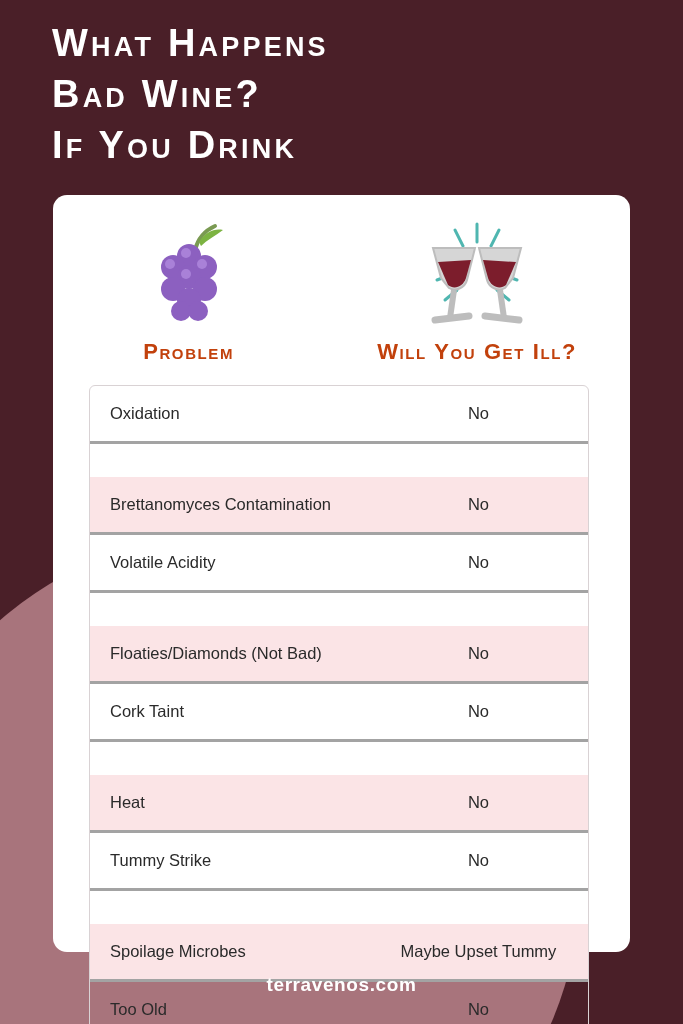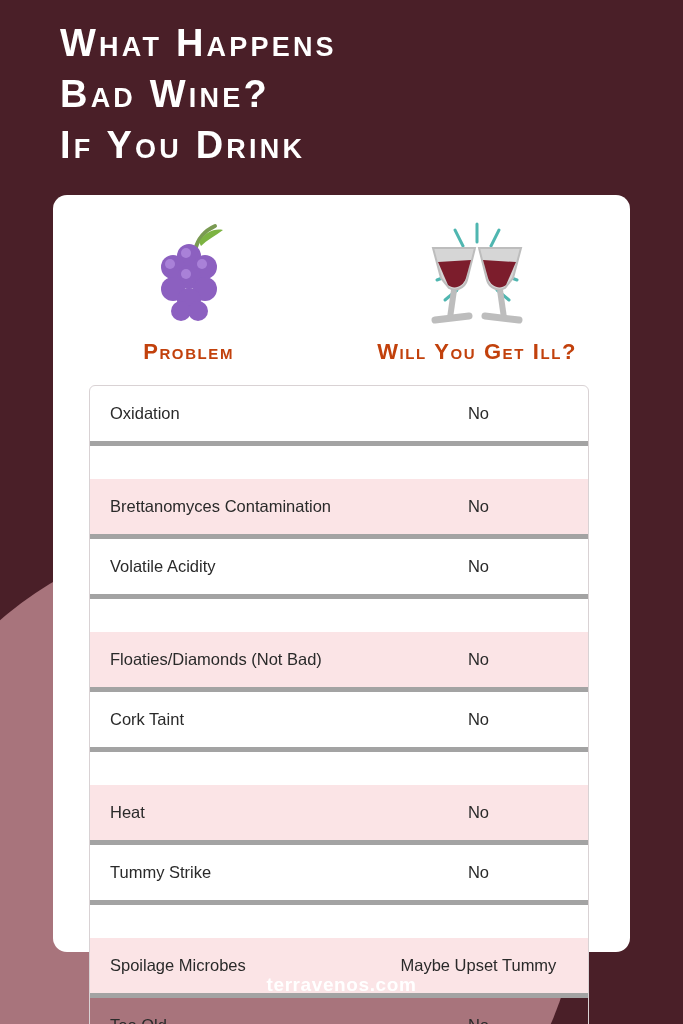--- a/index.html
+++ b/index.html
@@ -39,21 +39,20 @@
     font-size: 38px;
     line-height: 51px;
     font-weight: bold;
     letter-spacing: 3.2px;
     font-variant: small-caps;
     text-transform: capitalize;
   }
   .title .ln {
     display: block;
     white-space: pre;
-    margin-left: 8px;
   }
   .card {
     position: absolute;
     left: 53px;
     top: 195px;
     width: 577px;
     height: 757px;
     background: #ffffff;
     border-radius: 14px;
     box-sizing: border-box;
@@ -91,21 +90,21 @@
     width: 500px;
     border: 1px solid #d9d2d4;
     border-radius: 6px;
     overflow: hidden;
     box-sizing: border-box;
   }
   .row {
     display: flex;
     align-items: center;
     min-height: 55px;
-    border-bottom: 5px solid #a3a3a3;
+    border-bottom: 3px solid #a3a3a3;
   }
   .row:last-child { border-bottom: none; }
   .row.alt { background: #fbe4e6; margin-top: 33px; }
   .cell-problem {
     width: 56%;
     box-sizing: border-box;
     padding: 10px 0 10px 20px;
     font-size: 16.5px;
     color: #2a2a2a;
     line-height: 23px;

